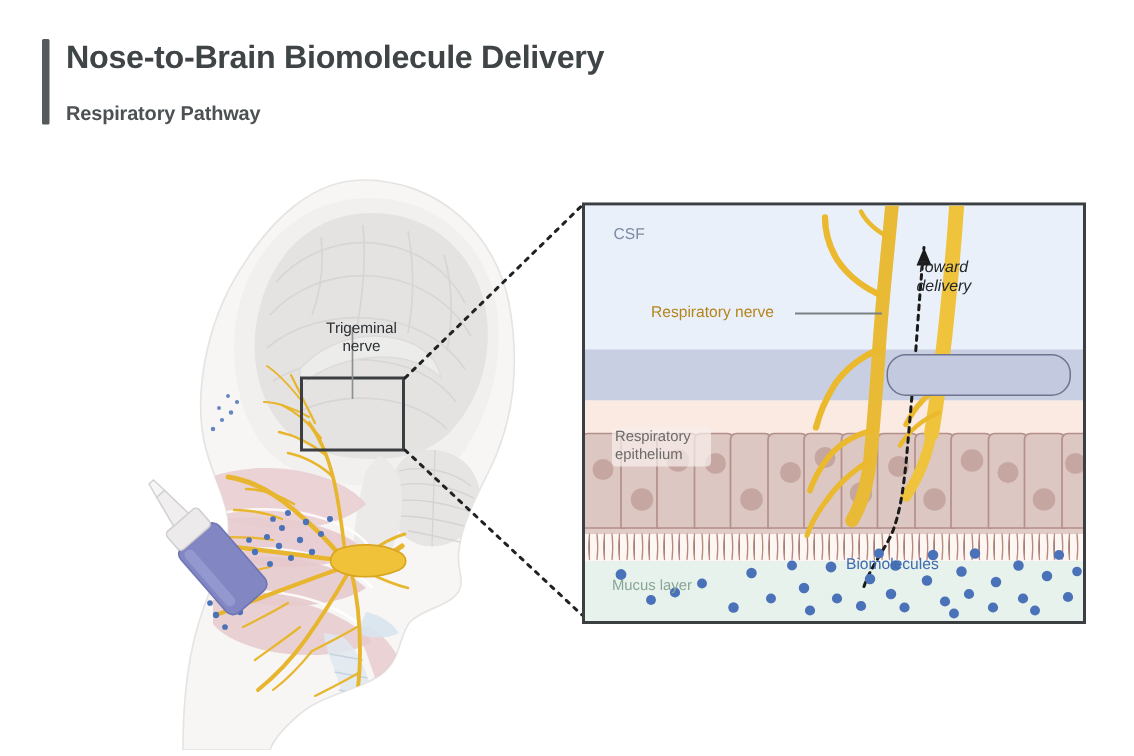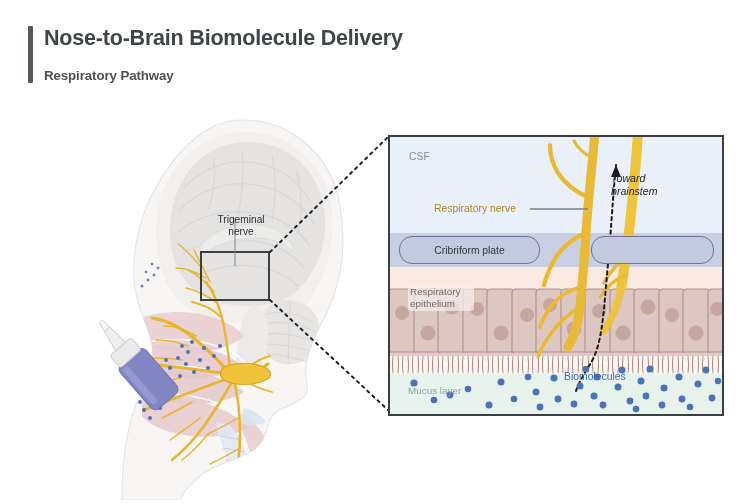--- a/index.html
+++ b/index.html
@@ -421,30 +421,27 @@
           <circle cx="44" cy="263" r="3.3"></circle>
         <circle cx="78" cy="252" r="3.3"></circle>
           <circle cx="124" cy="262" r="3.3"></circle>
         <circle cx="196" cy="232" r="3.3"></circle>
           <circle cx="246" cy="272" r="3.3"></circle>
         <circle cx="300" cy="270" r="3.3"></circle>
           <circle cx="328" cy="244" r="3.2"></circle>
       </g>
     </svg>
 
-    <div class="plate-box" id="plate-left">
-      <span id="plate-left-text">Cribriform plate</span>
-    </div>
     <div class="plate-box" id="plate-right"></div>
 
     <div id="csf-text">CSF</div>
 
     <div id="toward-text">
       <div>Toward</div>
-      <div>brainstem</div>
+      <div>delivery</div>
     </div>
 
     <div id="trig-inset-text">Respiratory nerve</div>
 
     <div id="resp-epi-text">
       <div>Respiratory</div>
       <div>epithelium</div>
     </div>
 
     <div id="mucus-text">Mucus layer</div>

